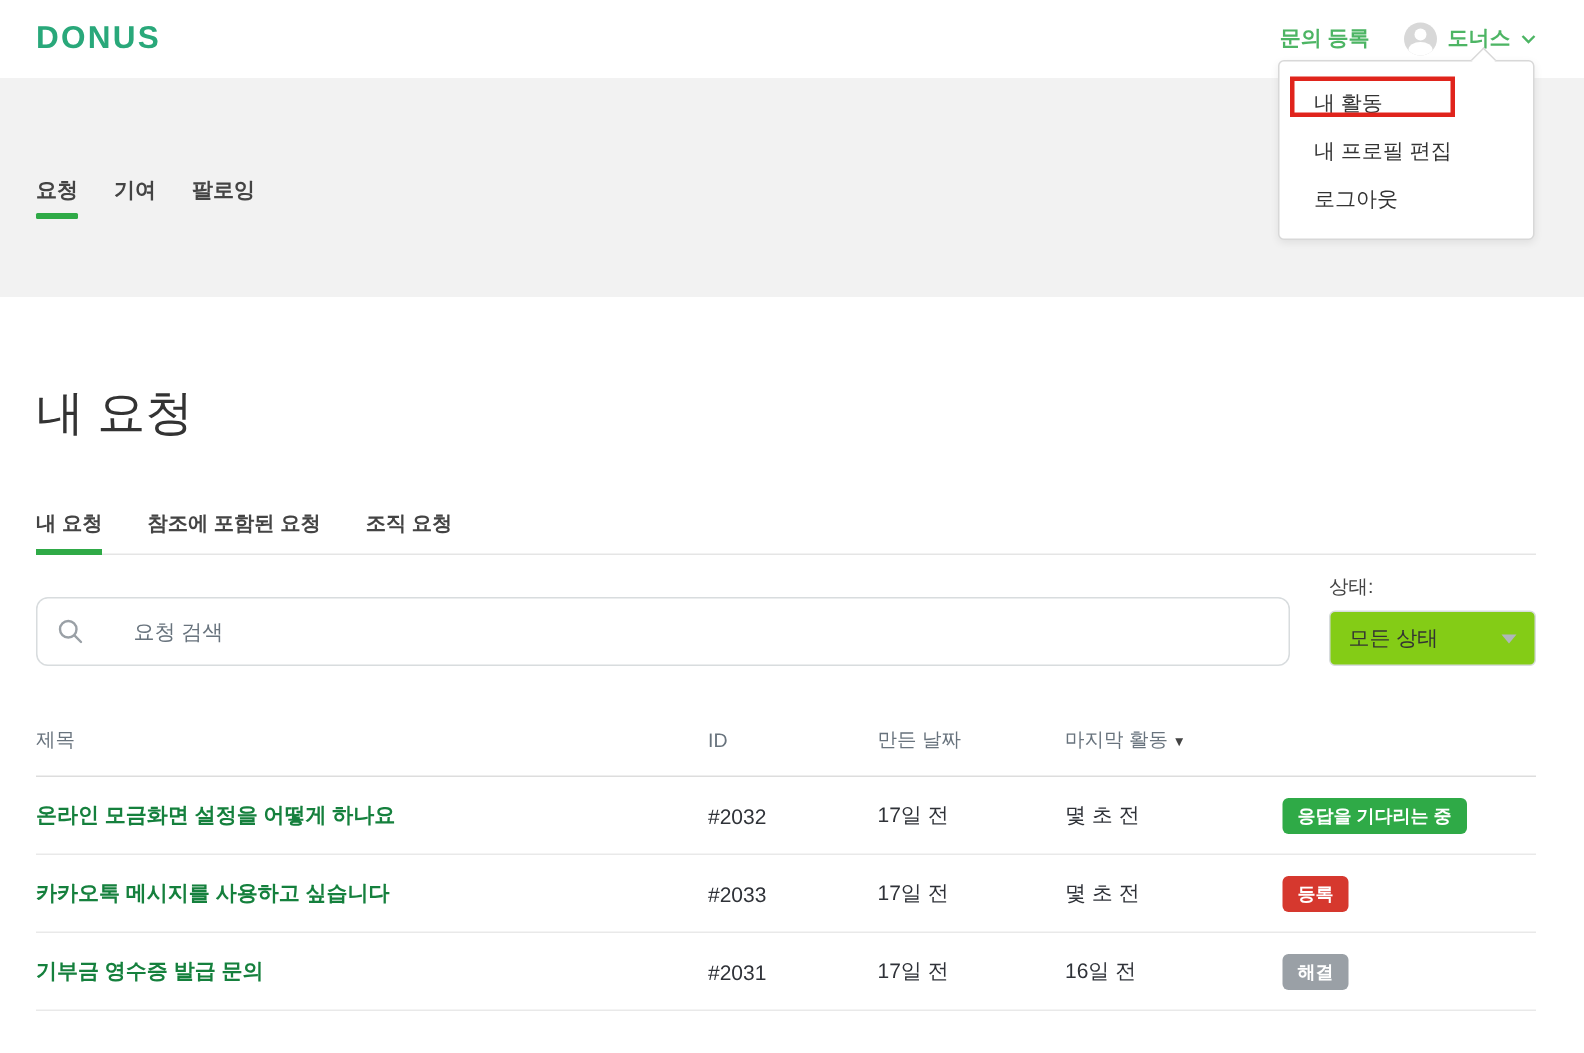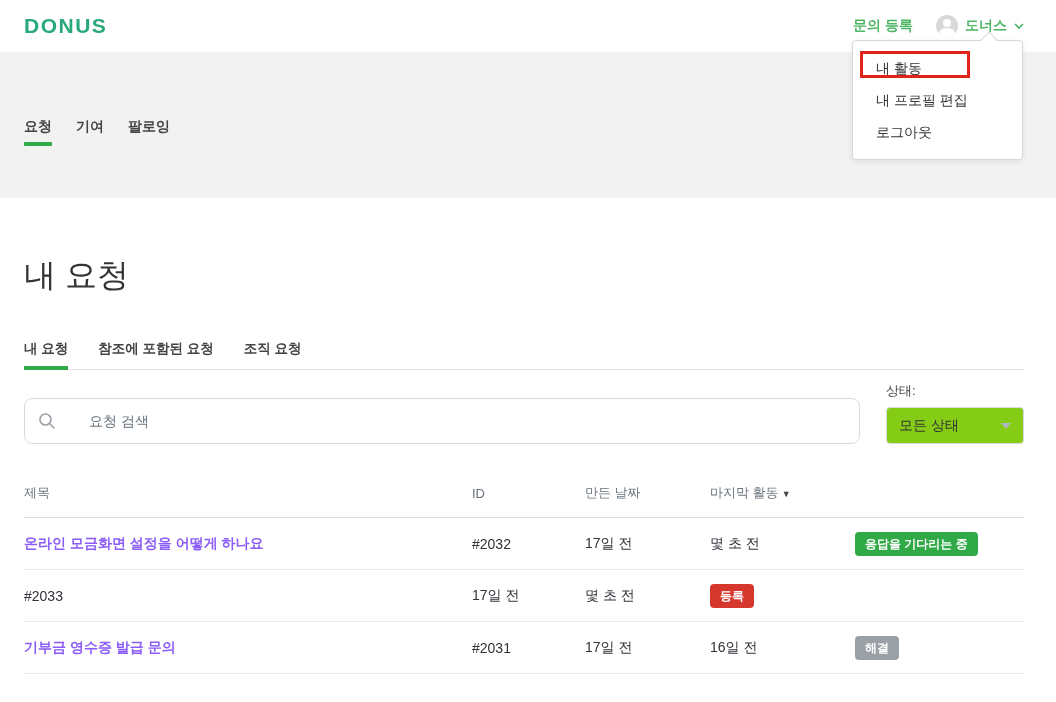--- a/index.html
+++ b/index.html
@@ -107,21 +107,21 @@
   .table { margin-top:30px; }
   .trow {
     display:grid; grid-template-columns:448px 113px 125px 145px 1fr;
     align-items:center;
   }
   .thead { padding:10px 0 15px 0; border-bottom:1px solid #dddddd; }
   .th { font-size:13px; color:#68737d; }
   .th .sort-ind { color:#444; font-size:9px; margin-left:3px; }
   .tbody-row { height:52px; border-bottom:1px solid #e9e9e9; cursor:pointer; }
   .cell { font-size:14px; color:#2f3238; }
-  .cell.title { font-weight:bold; color:#8b5cf6; }
+  .cell.title { font-weight:bold; color:#15803d; }
 
   .badge {
     display:inline-block; font-size:12px; font-weight:bold; color:#fff;
     padding:6px 10px; border-radius:4px; line-height:12px;
   }
   .badge-open { background:#2faa47; }
   .badge-new { background:#d6382e; }
   .badge-solved { background:#9aa0a6; }
 </style>
 </head>
@@ -200,20 +200,21 @@
 
     <div class="trow tbody-row">
       <div class="cell title">온라인 모금화면 설정을 어떻게 하나요</div>
       <div class="cell">#2032</div>
       <div class="cell">17일 전</div>
       <div class="cell">몇 초 전</div>
       <div class="cell"><span class="badge badge-open">응답을 기다리는 중</span></div>
     </div>
 
     <div class="trow tbody-row">
+      <div class="cell title">카카오톡 메시지를 사용하고 싶습니다</div>
       <div class="cell">#2033</div>
       <div class="cell">17일 전</div>
       <div class="cell">몇 초 전</div>
       <div class="cell"><span class="badge badge-new">등록</span></div>
     </div>
 
     <div class="trow tbody-row">
       <div class="cell title">기부금 영수증 발급 문의</div>
       <div class="cell">#2031</div>
       <div class="cell">17일 전</div>

